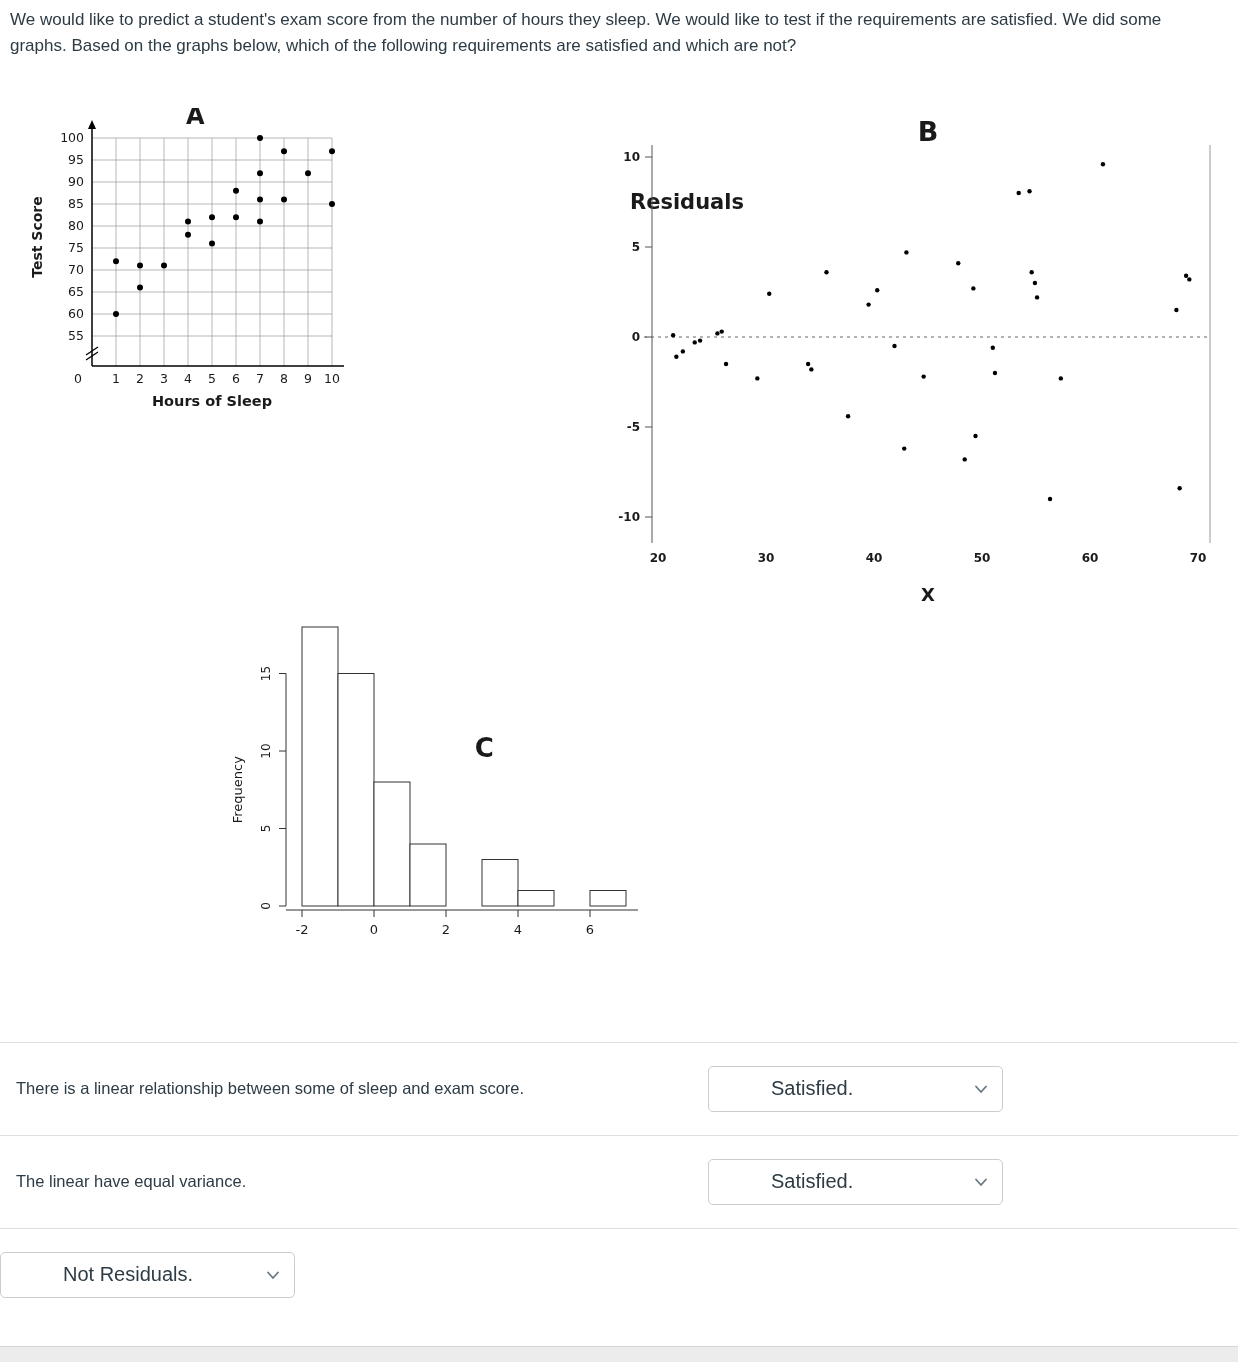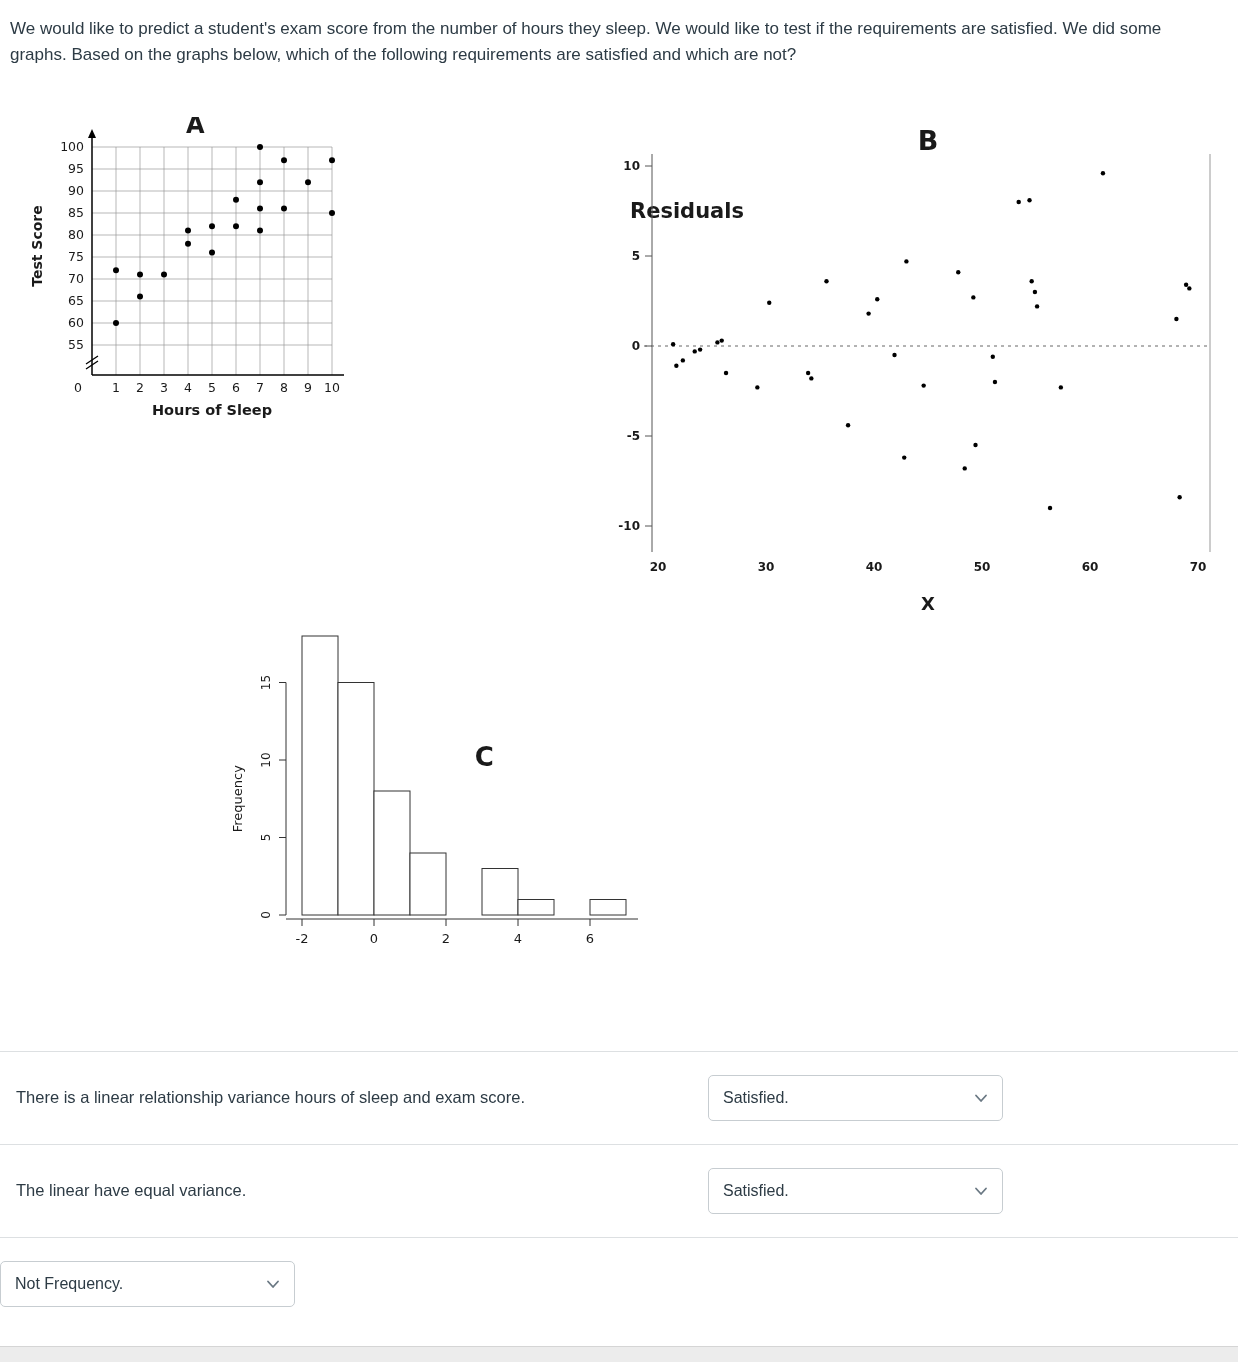--- a/index.html
+++ b/index.html
@@ -18,21 +18,21 @@
     color:var(--text);
   }
   .page{
     position:relative;
     width:1238px;
     height:1362px;
     background:#fff;
     overflow:hidden;
   }
   .question-text{
-    padding:16px 12px 14px 10px;
+    padding:7px 12px 14px 10px;
     font-size:17px;
     line-height:1.55;
     color:var(--text);
     max-width:1226px;
   }
   .charts{
     position:relative;
     height:968px;
   }
   .chart{position:absolute;}
@@ -58,21 +58,21 @@
     height:46px;
     background:#fff;
     border:1px solid var(--dropdown-border);
     border-radius:5px;
     display:flex;
     align-items:center;
     justify-content:space-between;
     padding:0 12px 0 14px;
     cursor:pointer;
   }
-  .dd-text{font-size:16px;color:var(--text);}
+  .dd-text{font-size:20px;color:var(--text);margin-left:48px;}
   .dd-icon{color:var(--chevron);display:flex;align-items:center;}
   .footer-bar{
     position:absolute;
     left:0;right:0;bottom:0;
     height:16px;
     background:var(--footer-bg);
     border-top:1px solid #d5d5d5;
   }
 </style>
 </head>
@@ -252,21 +252,21 @@
           <rect x="378" y="316.5" width="36" height="15.5" fill="#fff" stroke="#333" stroke-width="1"></rect>
           <text x="30" y="215.75" font-family="&quot;DejaVu Sans&quot;, sans-serif" font-size="13" fill="#1a1a1a" text-anchor="middle" transform="rotate(-90 30 215.75)">Frequency</text>
           <text x="262.79999999999995" y="183.20000000000002" font-family="&quot;DejaVu Sans&quot;, sans-serif" font-size="26" fill="#1a1a1a" font-weight="bold">C</text>
         </svg>
     </figure>
   </div>
 
   <div class="rows">
 
     <div class="row">
-      <div class="row-label">There is a linear relationship variance hours of sleep and exam score.</div>
+      <div class="row-label">There is a linear relationship between some of sleep and exam score.</div>
       <div class="dropdown" role="button" tabindex="0">
         <span class="dd-text">Satisfied.</span>
         <span class="dd-icon">
           <svg width="18" height="18" viewBox="0 0 18 18">
               <polyline points="4,6.5 9,12 14,6.5" fill="none" stroke="currentColor" stroke-width="1.8" stroke-linecap="round" stroke-linejoin="round"></polyline>
             </svg>
         </span>
       </div>
     </div>
 
@@ -277,21 +277,21 @@
         <span class="dd-icon">
           <svg width="18" height="18" viewBox="0 0 18 18">
               <polyline points="4,6.5 9,12 14,6.5" fill="none" stroke="currentColor" stroke-width="1.8" stroke-linecap="round" stroke-linejoin="round"></polyline>
             </svg>
         </span>
       </div>
     </div>
 
     <div class="row">
       <div class="dropdown" role="button" tabindex="0">
-        <span class="dd-text">Not Frequency.</span>
+        <span class="dd-text">Not Residuals.</span>
         <span class="dd-icon">
           <svg width="18" height="18" viewBox="0 0 18 18">
               <polyline points="4,6.5 9,12 14,6.5" fill="none" stroke="currentColor" stroke-width="1.8" stroke-linecap="round" stroke-linejoin="round"></polyline>
             </svg>
         </span>
       </div>
     </div>
 
   </div>
 

